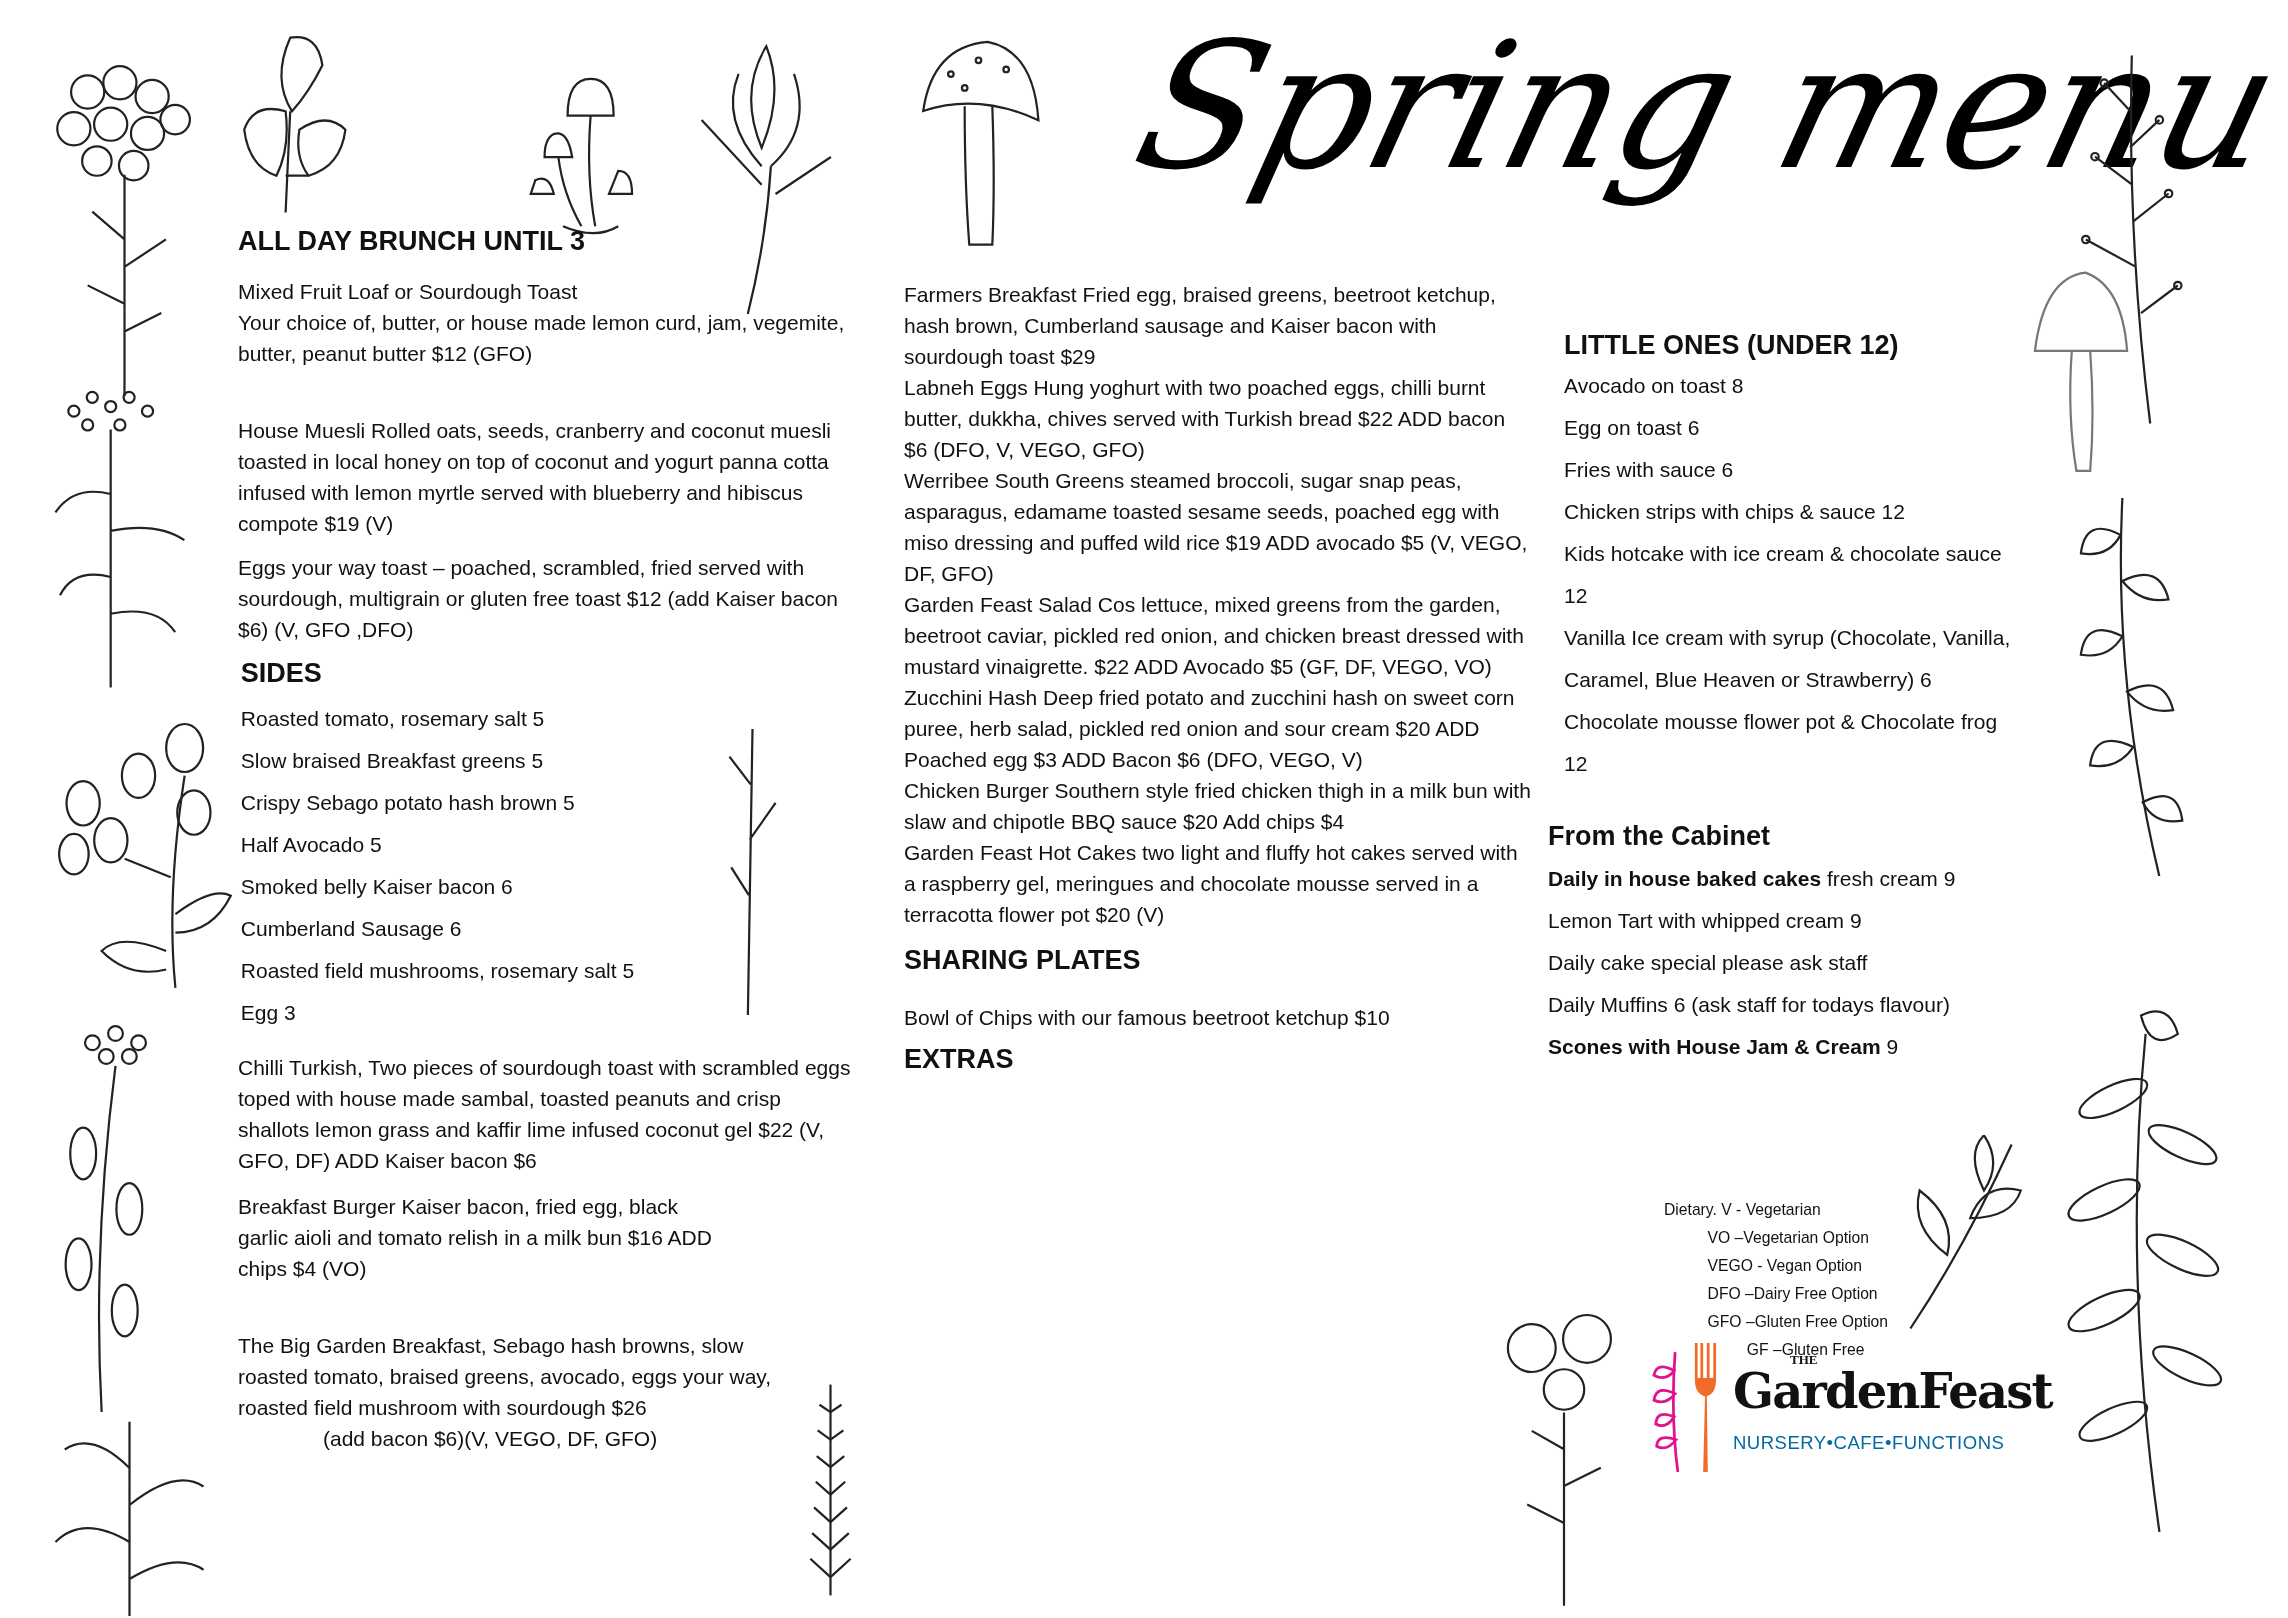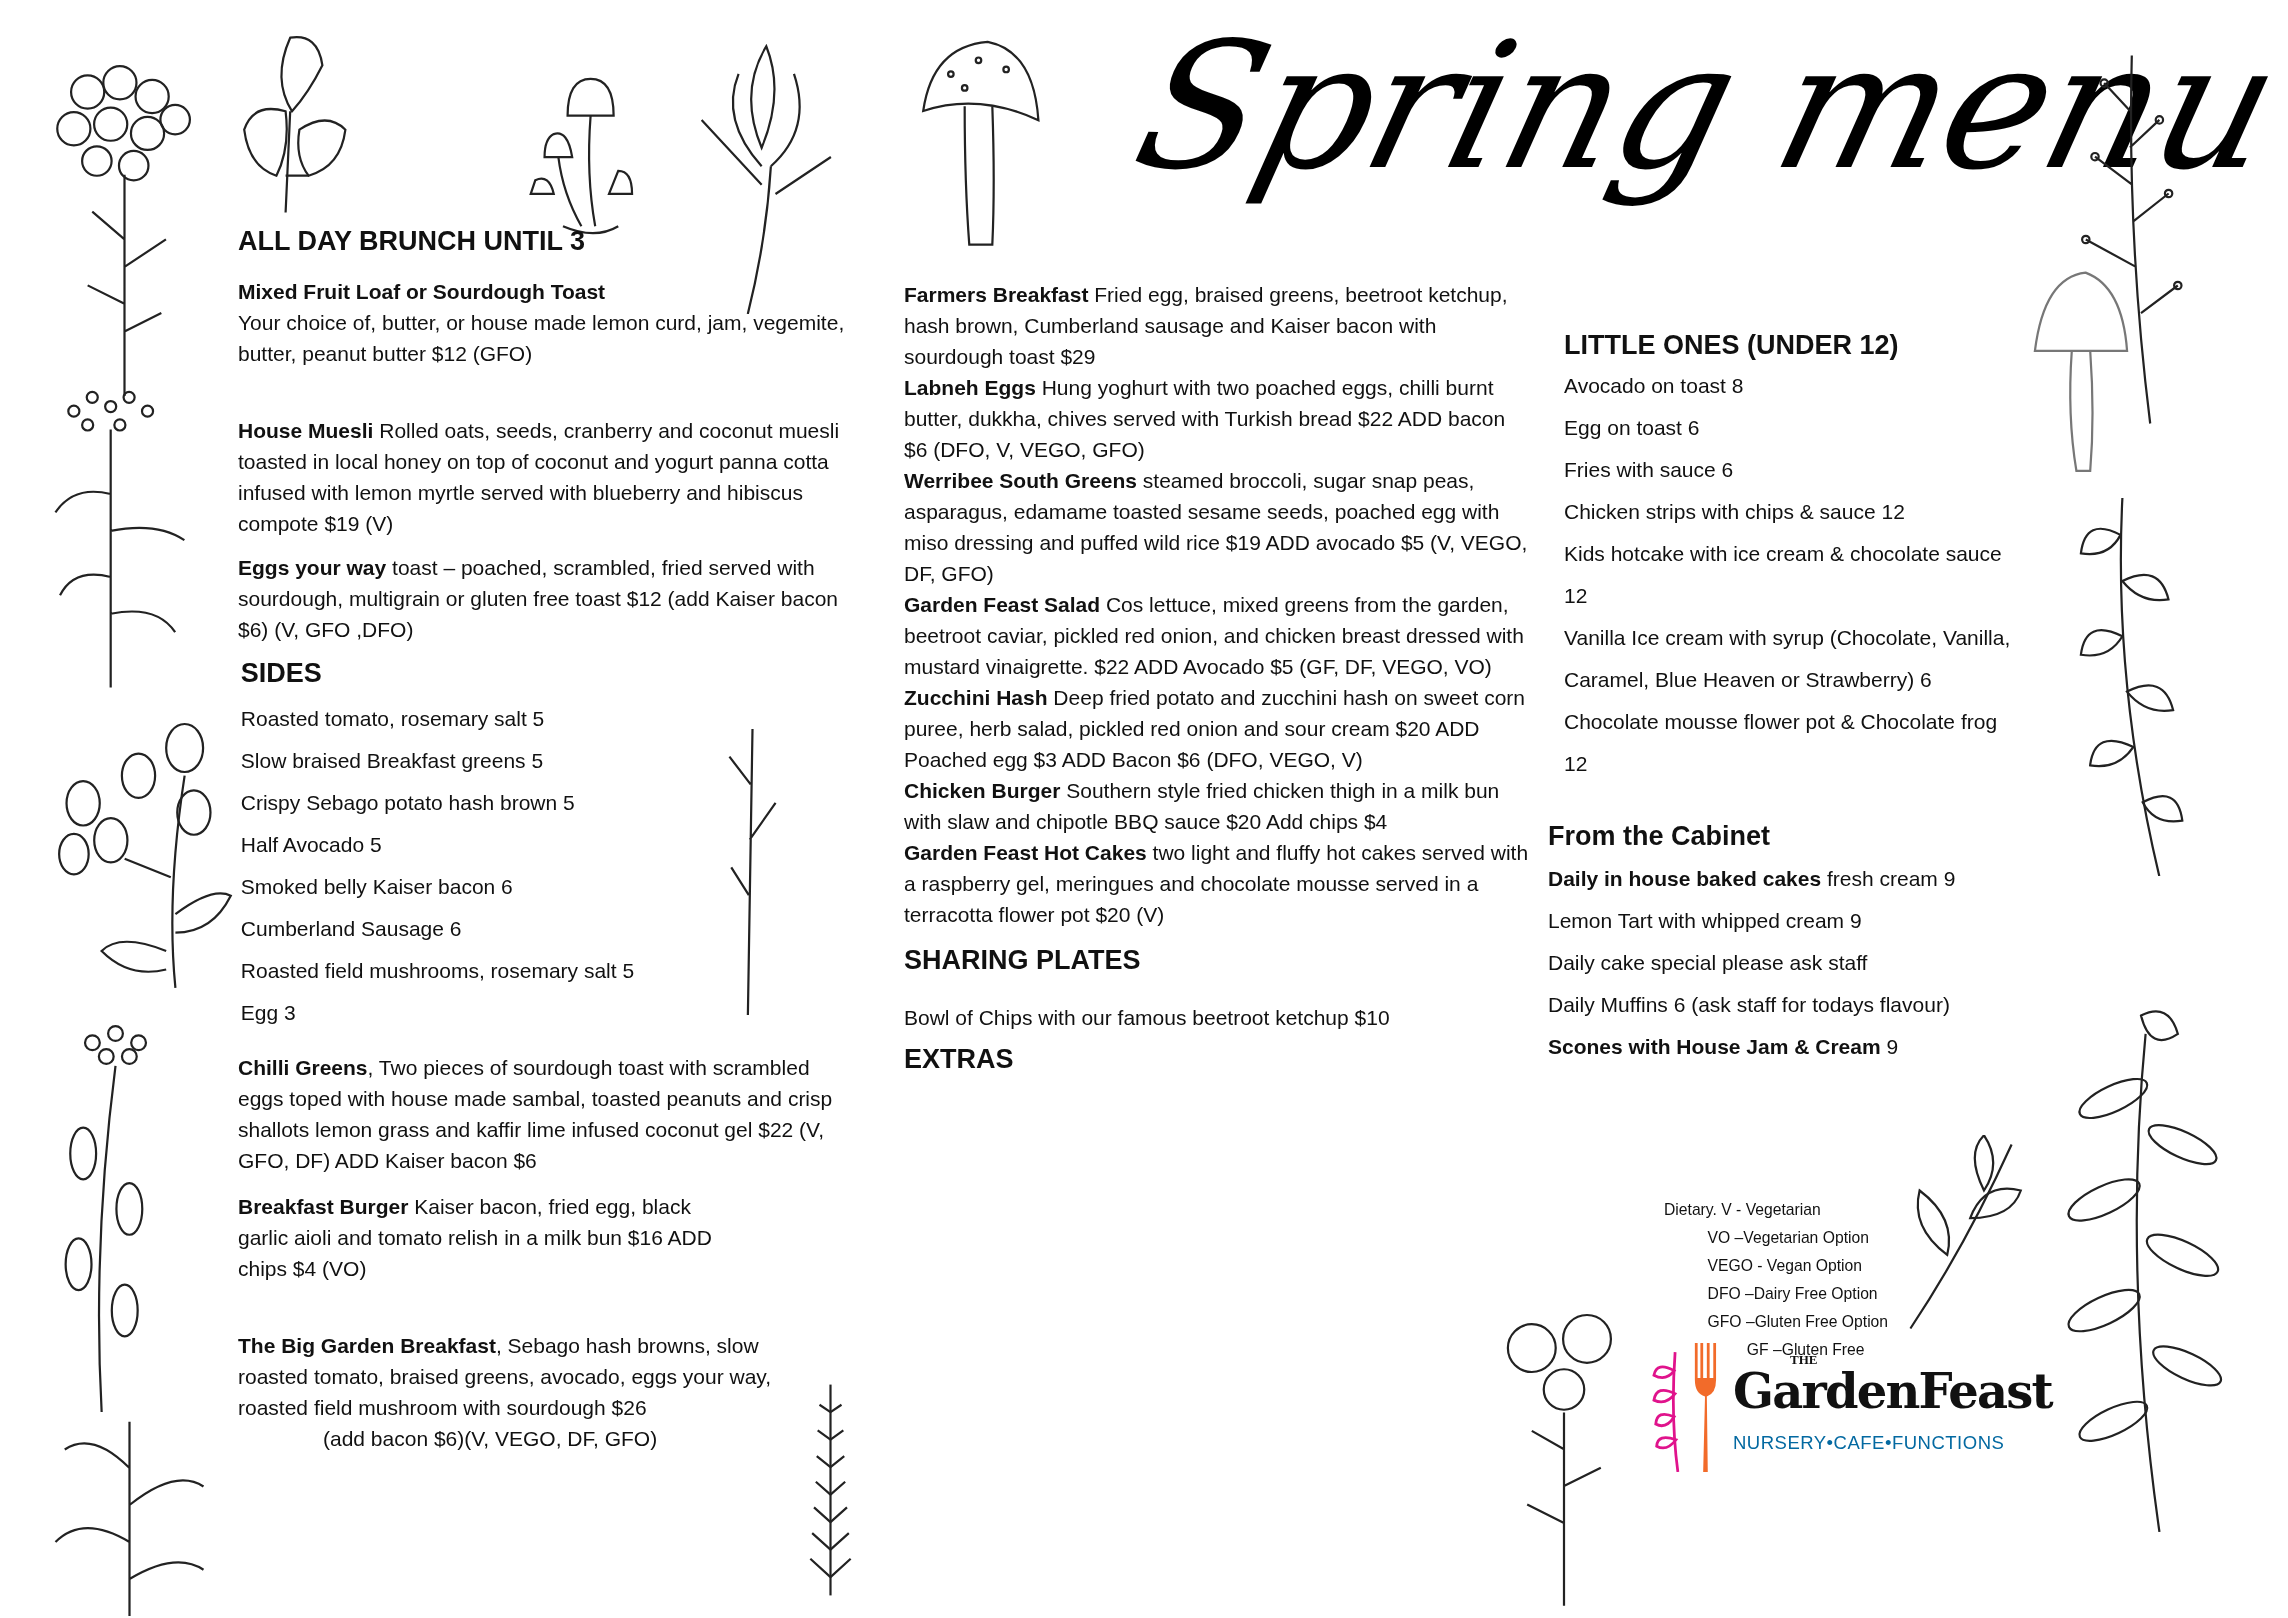--- a/index.html
+++ b/index.html
@@ -1,21 +1,21 @@
 <!DOCTYPE html>
 <html style="font-size:14.8px"><head>
 <meta charset="utf-8">
 <style>
   html,body{margin:0;padding:0;background:#fff;}
   body{width:2289px;height:1619px;position:relative;overflow:hidden;font-family:"Liberation Sans","DejaVu Sans",sans-serif;color:#111;}
   .title{position:absolute;left:1144px;top:18.5px;font-family:"DejaVu Serif","Liberation Serif",serif;font-style:italic;font-size:175px;line-height:1;letter-spacing:-1.8px;color:#000;transform:skewX(-14deg);}
   .col{position:absolute;font-size:21px;line-height:31px;}
   .col p{margin:0;}
   .item{margin-bottom:28px;}
-  .item b{font-weight:bold;}
+  .item b{font-weight:normal;}
   .h{font-weight:bold;font-size:27px;margin:0 0 20px 0;}
   .list div{height:42px;line-height:42px;}
   .list2 div{height:42px;line-height:42px;}
   .cab div{height:42px;line-height:42px;}
   .diet{position:absolute;left:1664px;top:1154px;font-size:15.7px;line-height:28px;margin-top:42px;}
   .diet div{white-space:pre;}
   svg.ill{position:absolute;fill:none;stroke:#222;stroke-width:2.4;}
   .logo{position:absolute;left:1652px;top:1343px;width:378px;height:129px;}
   .logo .word{position:absolute;left:81px;top:20px;font-family:"DejaVu Serif","Liberation Serif",serif;font-weight:bold;font-size:48px;letter-spacing:-1.8px;color:#111;}
   .logo .the{position:absolute;left:138px;top:9.2px;font-family:"Liberation Serif",serif;font-size:13px;font-weight:bold;}
@@ -169,21 +169,21 @@
   <div class="list" style="margin-left:2.8px;margin-bottom:18.5px">
     <div>Roasted tomato, rosemary salt  5</div>
     <div>Slow braised Breakfast greens  5</div>
     <div>Crispy Sebago potato hash brown  5</div>
     <div>Half Avocado  5</div>
     <div>Smoked belly Kaiser bacon   6</div>
     <div>Cumberland Sausage 6</div>
     <div>Roasted field mushrooms, rosemary salt  5</div>
     <div>Egg   3</div>
   </div>
-  <p class="item" style="margin-bottom:14.8px"><b>Chilli Greens</b><span>, Two pieces of sourdough toast with scrambled eggs toped with house made sambal, toasted peanuts and crisp shallots lemon grass and kaffir lime infused coconut gel $22 (V, GFO, DF) ADD Kaiser bacon $6</span></p>
+  <p class="item" style="margin-bottom:14.8px"><b>Chilli Turkish</b><span>, Two pieces of sourdough toast with scrambled eggs toped with house made sambal, toasted peanuts and crisp shallots lemon grass and kaffir lime infused coconut gel $22 (V, GFO, DF) ADD Kaiser bacon $6</span></p>
   <p class="item" style="width:480px;margin-bottom:46px"><b>Breakfast Burger</b><span> Kaiser bacon, fried egg, black garlic aioli and tomato relish in a milk bun  $16 ADD chips $4     (VO)</span></p>
   <p class="item" style="width:563px"><b>The Big Garden Breakfast</b><span>, Sebago hash browns, slow roasted tomato, braised greens, avocado, eggs your way, roasted field mushroom with sourdough  $26</span><br><span style="padding-left:85px">(add bacon $6)(V, VEGO, DF, GFO)</span></p>
 </div>
 
 <div class="col" style="left:904px;top:279px;width:628px;">
   <p class="item"><b>Farmers Breakfast</b><span> Fried egg, braised greens, beetroot ketchup, hash brown, Cumberland sausage and Kaiser bacon with sourdough toast $29</span></p>
   <p class="item"><b>Labneh Eggs</b><span> Hung yoghurt with two poached eggs, chilli burnt butter, dukkha, chives served with Turkish bread   $22 ADD bacon  $6 (DFO, V, VEGO, GFO)</span></p>
   <p class="item"><b>Werribee South Greens</b><span>  steamed broccoli, sugar snap peas, asparagus, edamame toasted sesame seeds, poached egg with miso dressing and puffed wild rice $19 ADD avocado $5 (V, VEGO, DF, GFO)</span></p>
   <p class="item"><b>Garden Feast Salad</b><span> Cos lettuce, mixed greens from the garden, beetroot caviar, pickled red onion, and chicken breast dressed with mustard vinaigrette.   $22  ADD Avocado $5 (GF, DF, VEGO, VO)</span></p>
   <p class="item"><b>Zucchini Hash</b><span> Deep fried potato and zucchini hash on sweet corn puree, herb salad, pickled red onion and sour cream $20 ADD Poached egg $3 ADD Bacon $6   (DFO, VEGO, V)</span></p>

